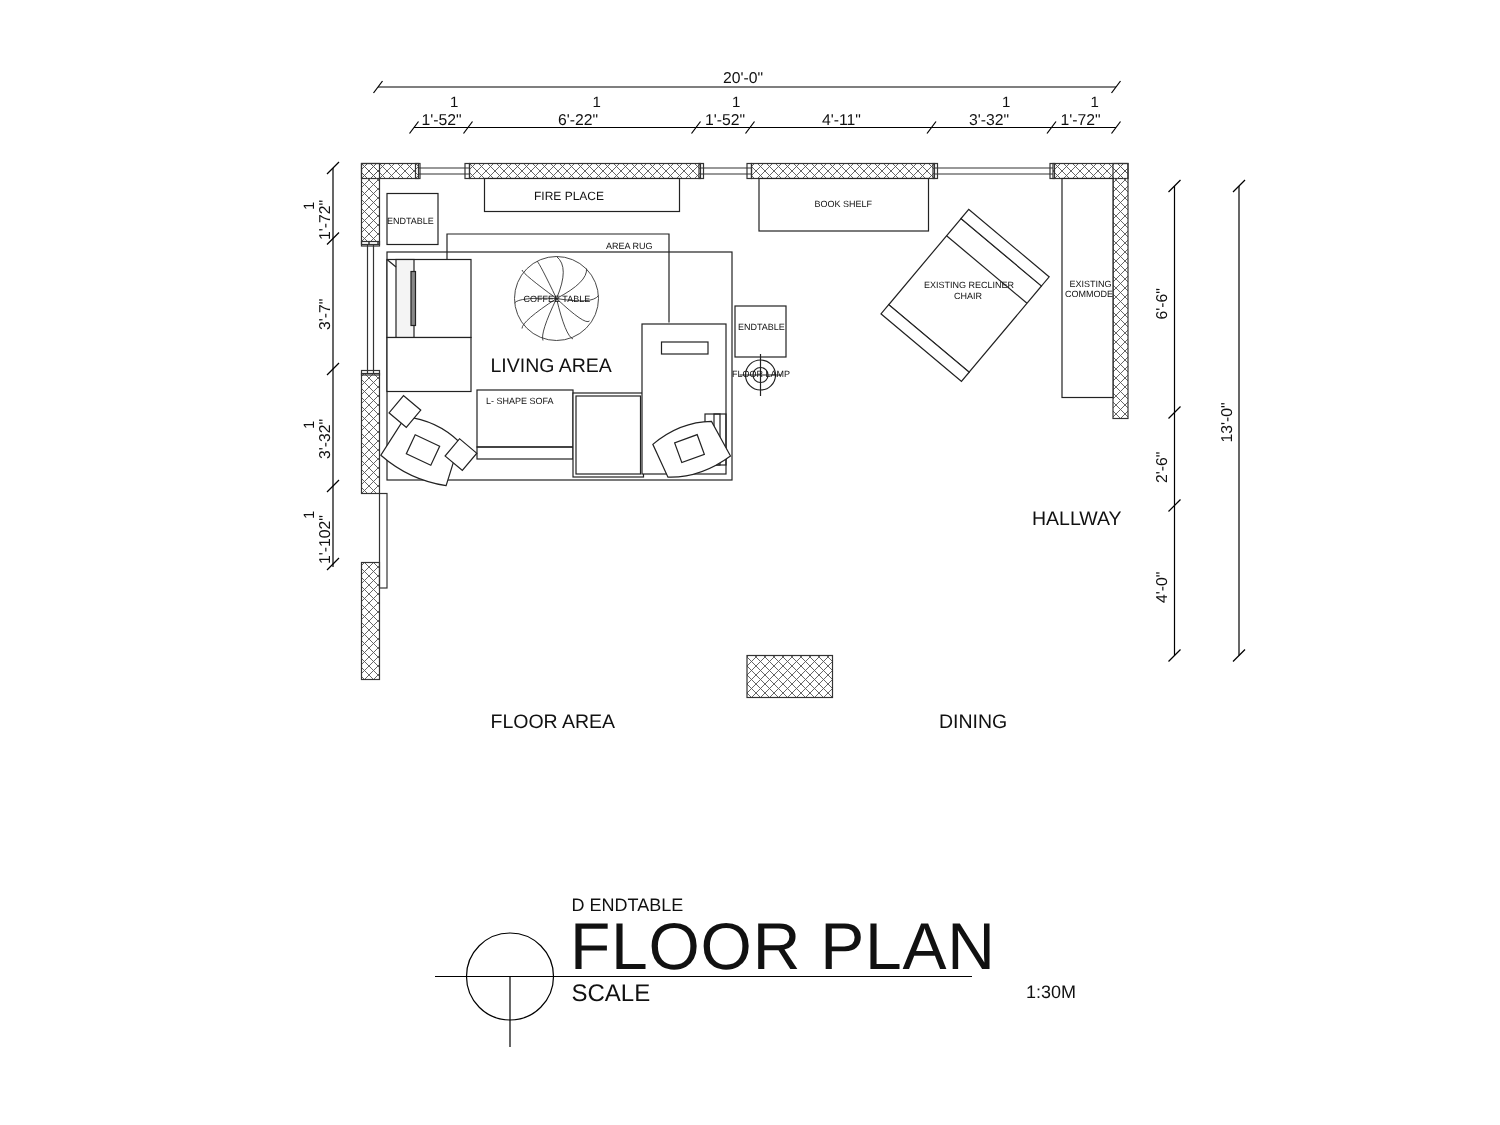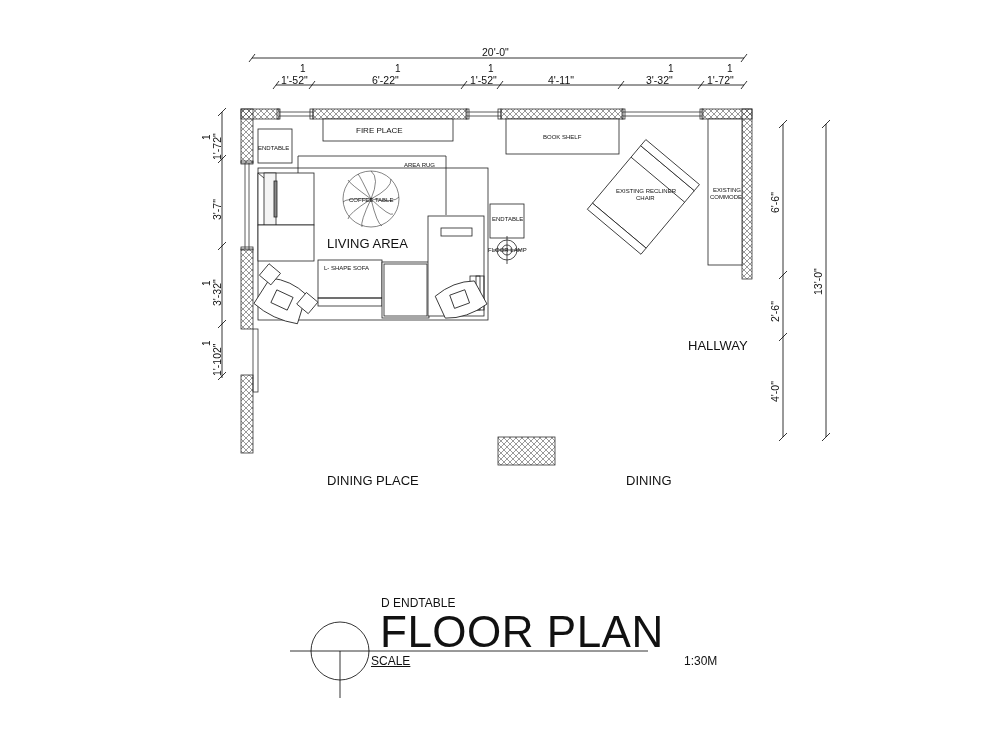--- a/index.html
+++ b/index.html
@@ -216,19 +216,19 @@
 <div class="lbl tiny" style="left:492px;top:216px;">ENDTABLE</div>
 <div class="lbl tiny" style="left:488px;top:247px;">FLOOR LAMP</div>
 <div class="lbl tiny" style="left:324px;top:265px;">L- SHAPE SOFA</div>
 <div class="lbl tiny" style="left:616px;top:188px;">EXISTING RECLINER</div>
 <div class="lbl tiny" style="left:636px;top:195px;">CHAIR</div>
 <div class="lbl tiny" style="left:713px;top:187px;">EXISTING</div>
 <div class="lbl tiny" style="left:710px;top:194px;">COMMODE</div>
 
 <div class="lbl room" style="left:327px;top:237px;">LIVING AREA</div>
 <div class="lbl room" style="left:688px;top:339px;">HALLWAY</div>
-<div class="lbl room" style="left:327px;top:474px;">DINING PLACE</div>
+<div class="lbl room" style="left:327px;top:474px;">FLOOR AREA</div>
 <div class="lbl room" style="left:626px;top:474px;">DINING</div>
 
 <div class="lbl" style="left:381px;top:597px;font-size:12px;">D ENDTABLE</div>
 <div class="lbl big" style="left:380px;top:610px;">FLOOR PLAN</div>
-<div class="lbl" style="left:371px;top:655px;font-size:12px;text-decoration:underline;">SCALE</div>
+<div class="lbl" style="left:381px;top:655px;font-size:16px;">SCALE</div>
 <div class="lbl" style="left:684px;top:655px;font-size:12px;">1:30M</div>
 
 </body></html>

